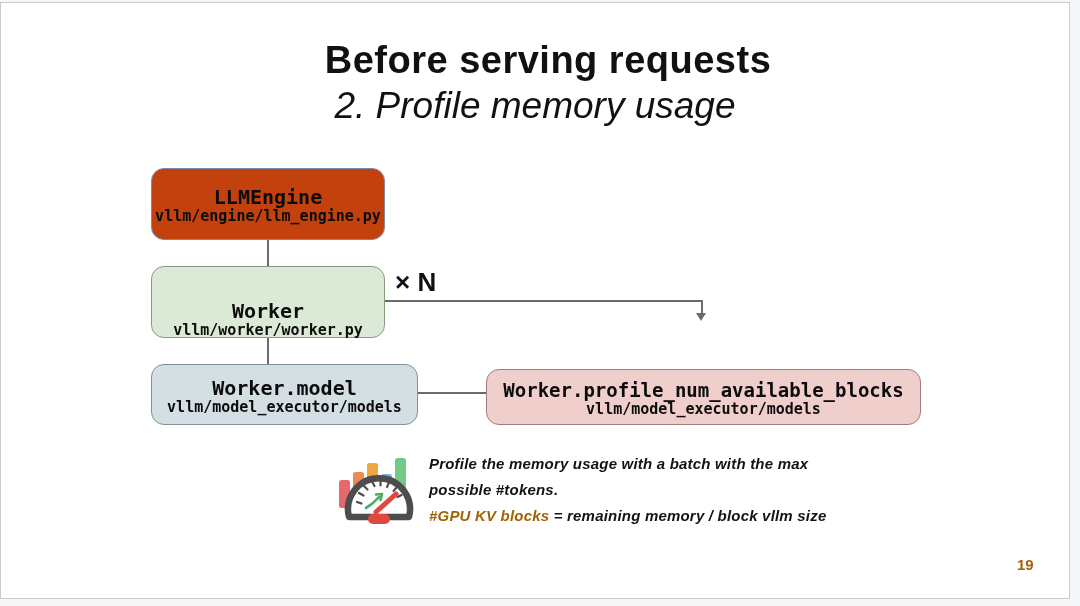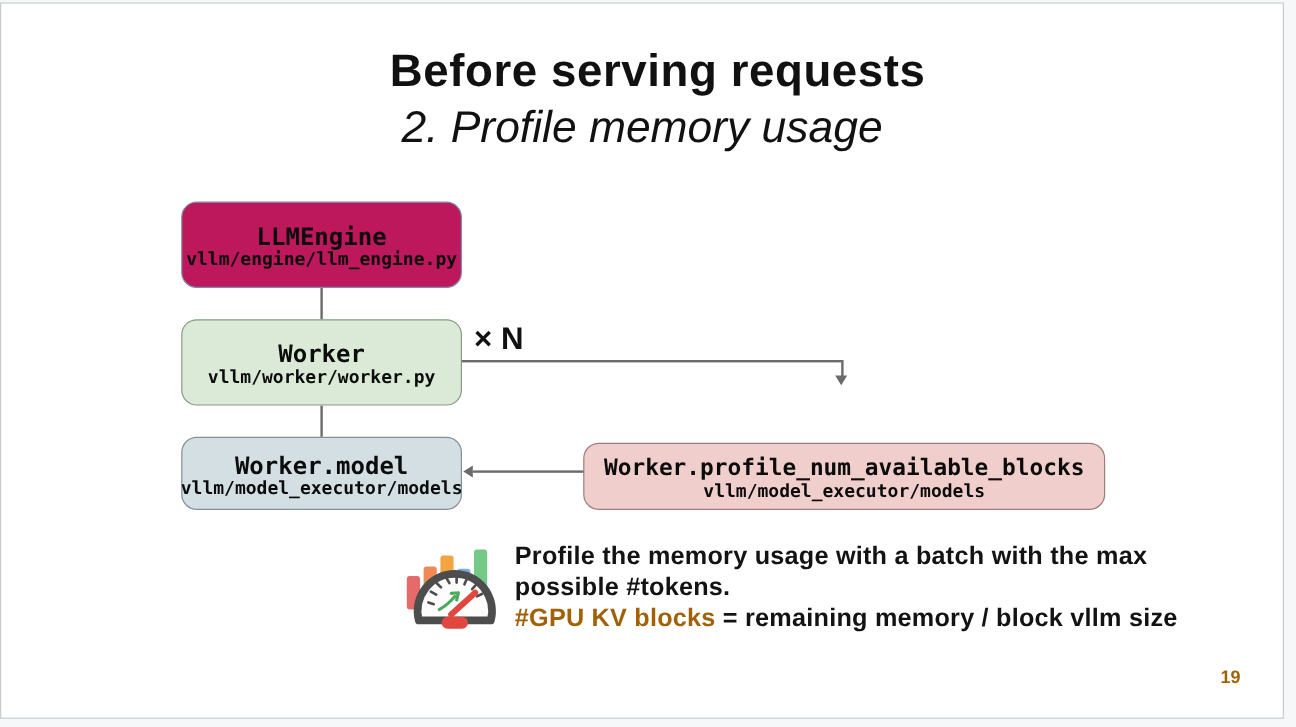--- a/index.html
+++ b/index.html
@@ -45,22 +45,22 @@
     display: flex;
     flex-direction: column;
     align-items: center;
     justify-content: center;
     font-family: "DejaVu Sans Mono", "Liberation Mono", monospace;
     color: #0c0c0c;
   }
   .box-label { font-size: 20px; font-weight: 600; line-height: 24px; }
   .box-sublabel { font-size: 15px; font-weight: 600; line-height: 14px; }
   .box-llm     { left: 150px; top: 165px; width: 234px; height: 72px; }
-  .box-worker  { left: 150px; top: 263px; width: 234px; height: 72px; }
-  .box-wmodel  { left: 150px; top: 361px; width: 234px; height: 61px; }
+  .box-worker  { left: 150px; top: 263px; width: 234px; height: 72px; justify-content: flex-end; }
+  .box-wmodel  { left: 150px; top: 361px; width: 267px; height: 61px; }
   .box-profile { left: 485px; top: 318px; width: 435px; height: 56px; margin-top: 48px; }
   .box-profile .box-label { font-size: 19px; }
   
   .line { position: absolute; background: #6b6b6b; }
   .vline { width: 1.6px; }
   .hline { height: 1.6px; }
   .l-llm-worker    { left: 266px; top: 237px; height: 26px; }
   .l-worker-wmodel { left: 266px; top: 335px; height: 26px; }
   .l-worker-right  { left: 384px; top: 297px; width: 317px; }
   .l-down-profile  { left: 700px; top: 297px; height: 14px; }
@@ -86,25 +86,26 @@
     font-size: 26px;
     font-weight: 600;
     color: #111;
   }
   
   .gauge-icon { position: absolute; left: 331px; top: 447px; width: 94px; height: 80px; }
   .note {
     position: absolute;
     left: 428px; top: 448px;
     width: 560px;
-    font-size: 21px;
+    font-size: 15px;
     font-weight: 600;
     line-height: 26px;
     color: #131313;
     letter-spacing: 0.2px;
+    font-style: italic;
   }
   .note .hl { font-weight: 600; }
   
   .page-number {
     position: absolute;
     left: 1016px; top: 553px;
     font-size: 15px;
     font-weight: 700;
     color: #a16207;
   }
@@ -123,21 +124,21 @@
   <div class="line vline l-worker-wmodel"></div>
   <div class="line hline l-worker-right"></div>
   <div class="line vline l-down-profile"></div>
   <div class="arrow-down"></div>
   <div class="line vline l-profile-down"></div>
   <div class="line hline l-back-left"></div>
   <div class="arrow-left"></div>
 
   <div class="multiplier">× N</div>
 
-  <div class="box box-llm" style="background-color: #be185d; border-color: rgb(125, 137, 166);">
+  <div class="box box-llm" style="background-color: #c2410c; border-color: rgb(125, 137, 166);">
     <div class="box-label">LLMEngine</div>
     <div class="box-sublabel">vllm/engine/llm_engine.py</div>
   </div>
 
   <div class="box box-worker" style="background-color: rgb(219, 234, 214); border-color: rgb(135, 154, 130);">
     <div class="box-label">Worker</div>
     <div class="box-sublabel">vllm/worker/worker.py</div>
   </div>
 
   <div class="box box-wmodel" style="background-color: rgb(212, 223, 228); border-color: rgb(129, 144, 155);">

